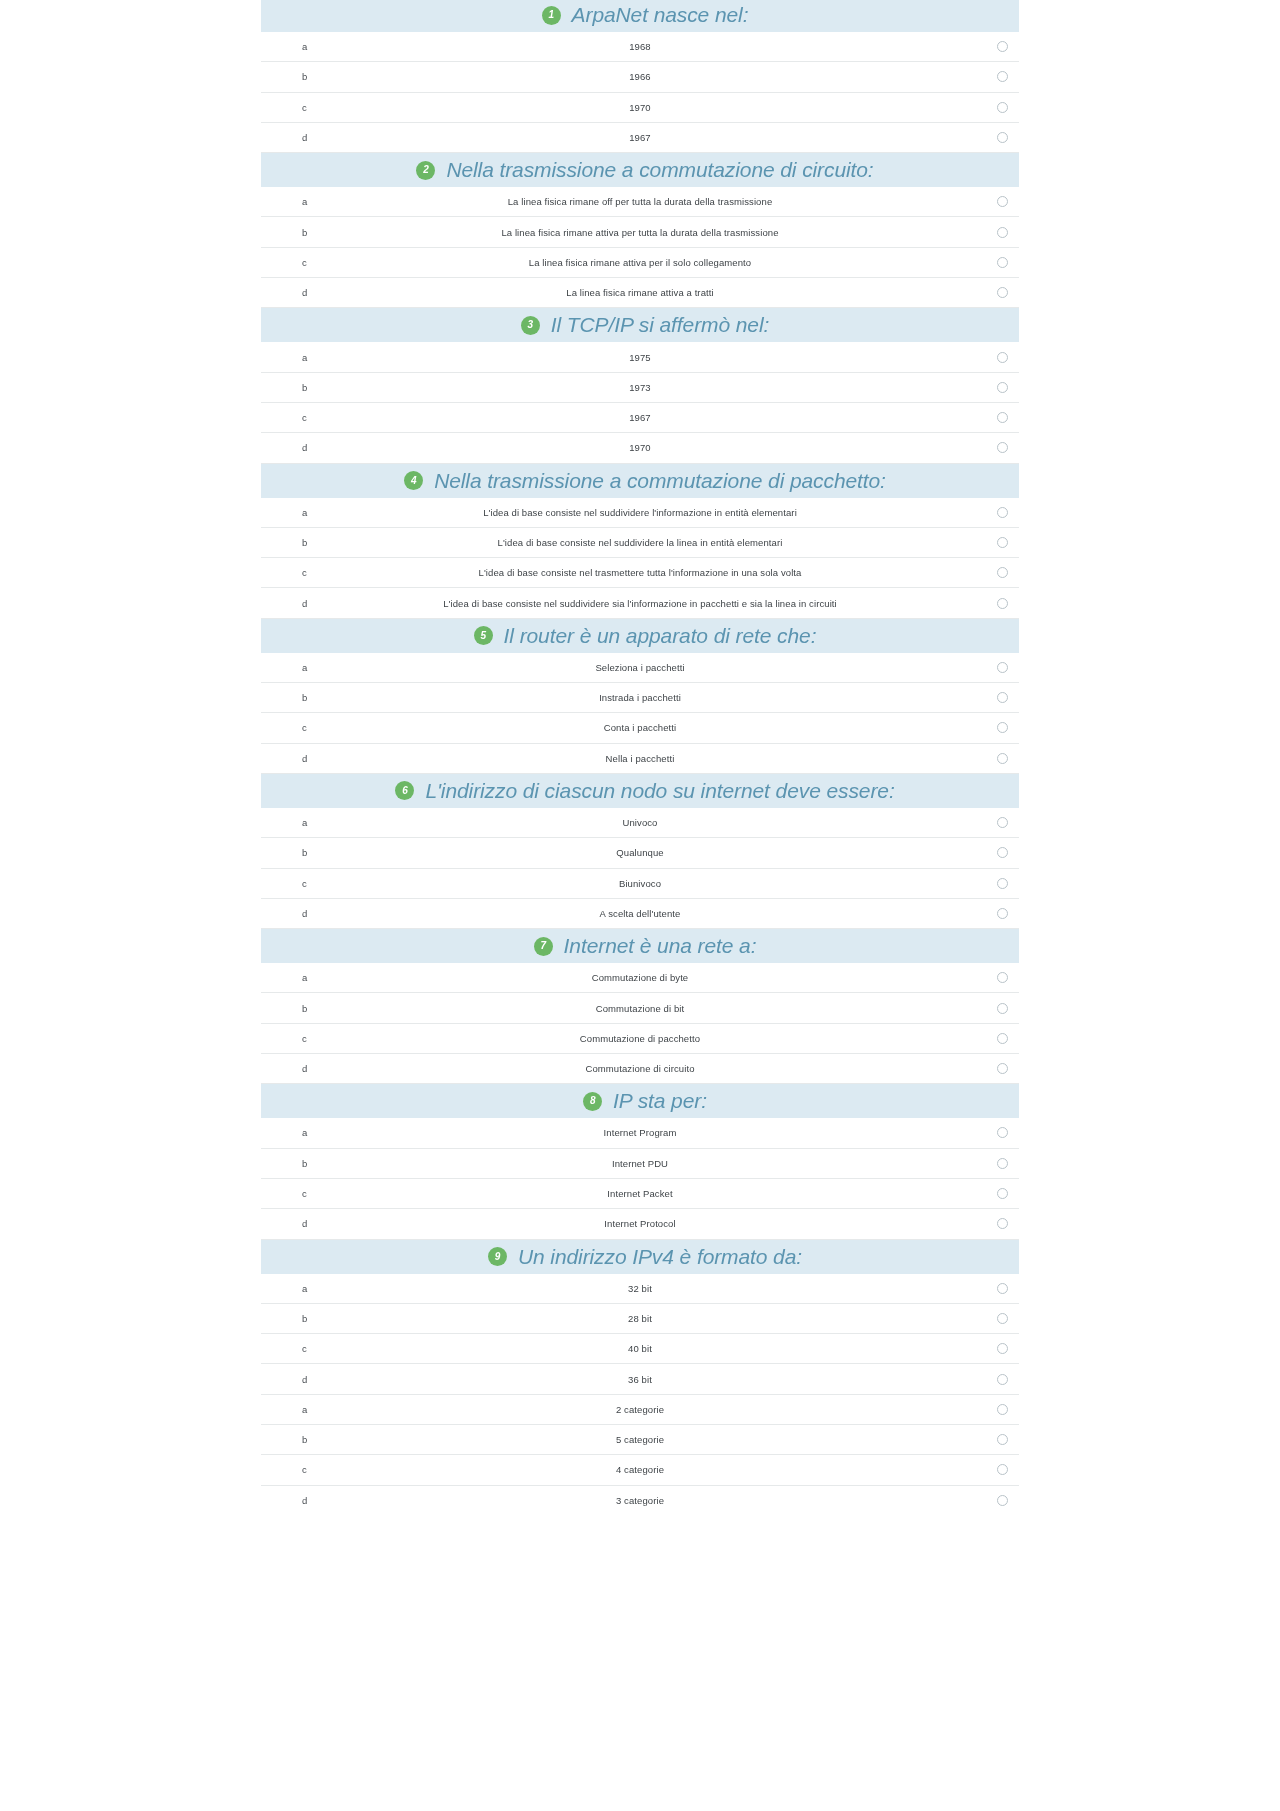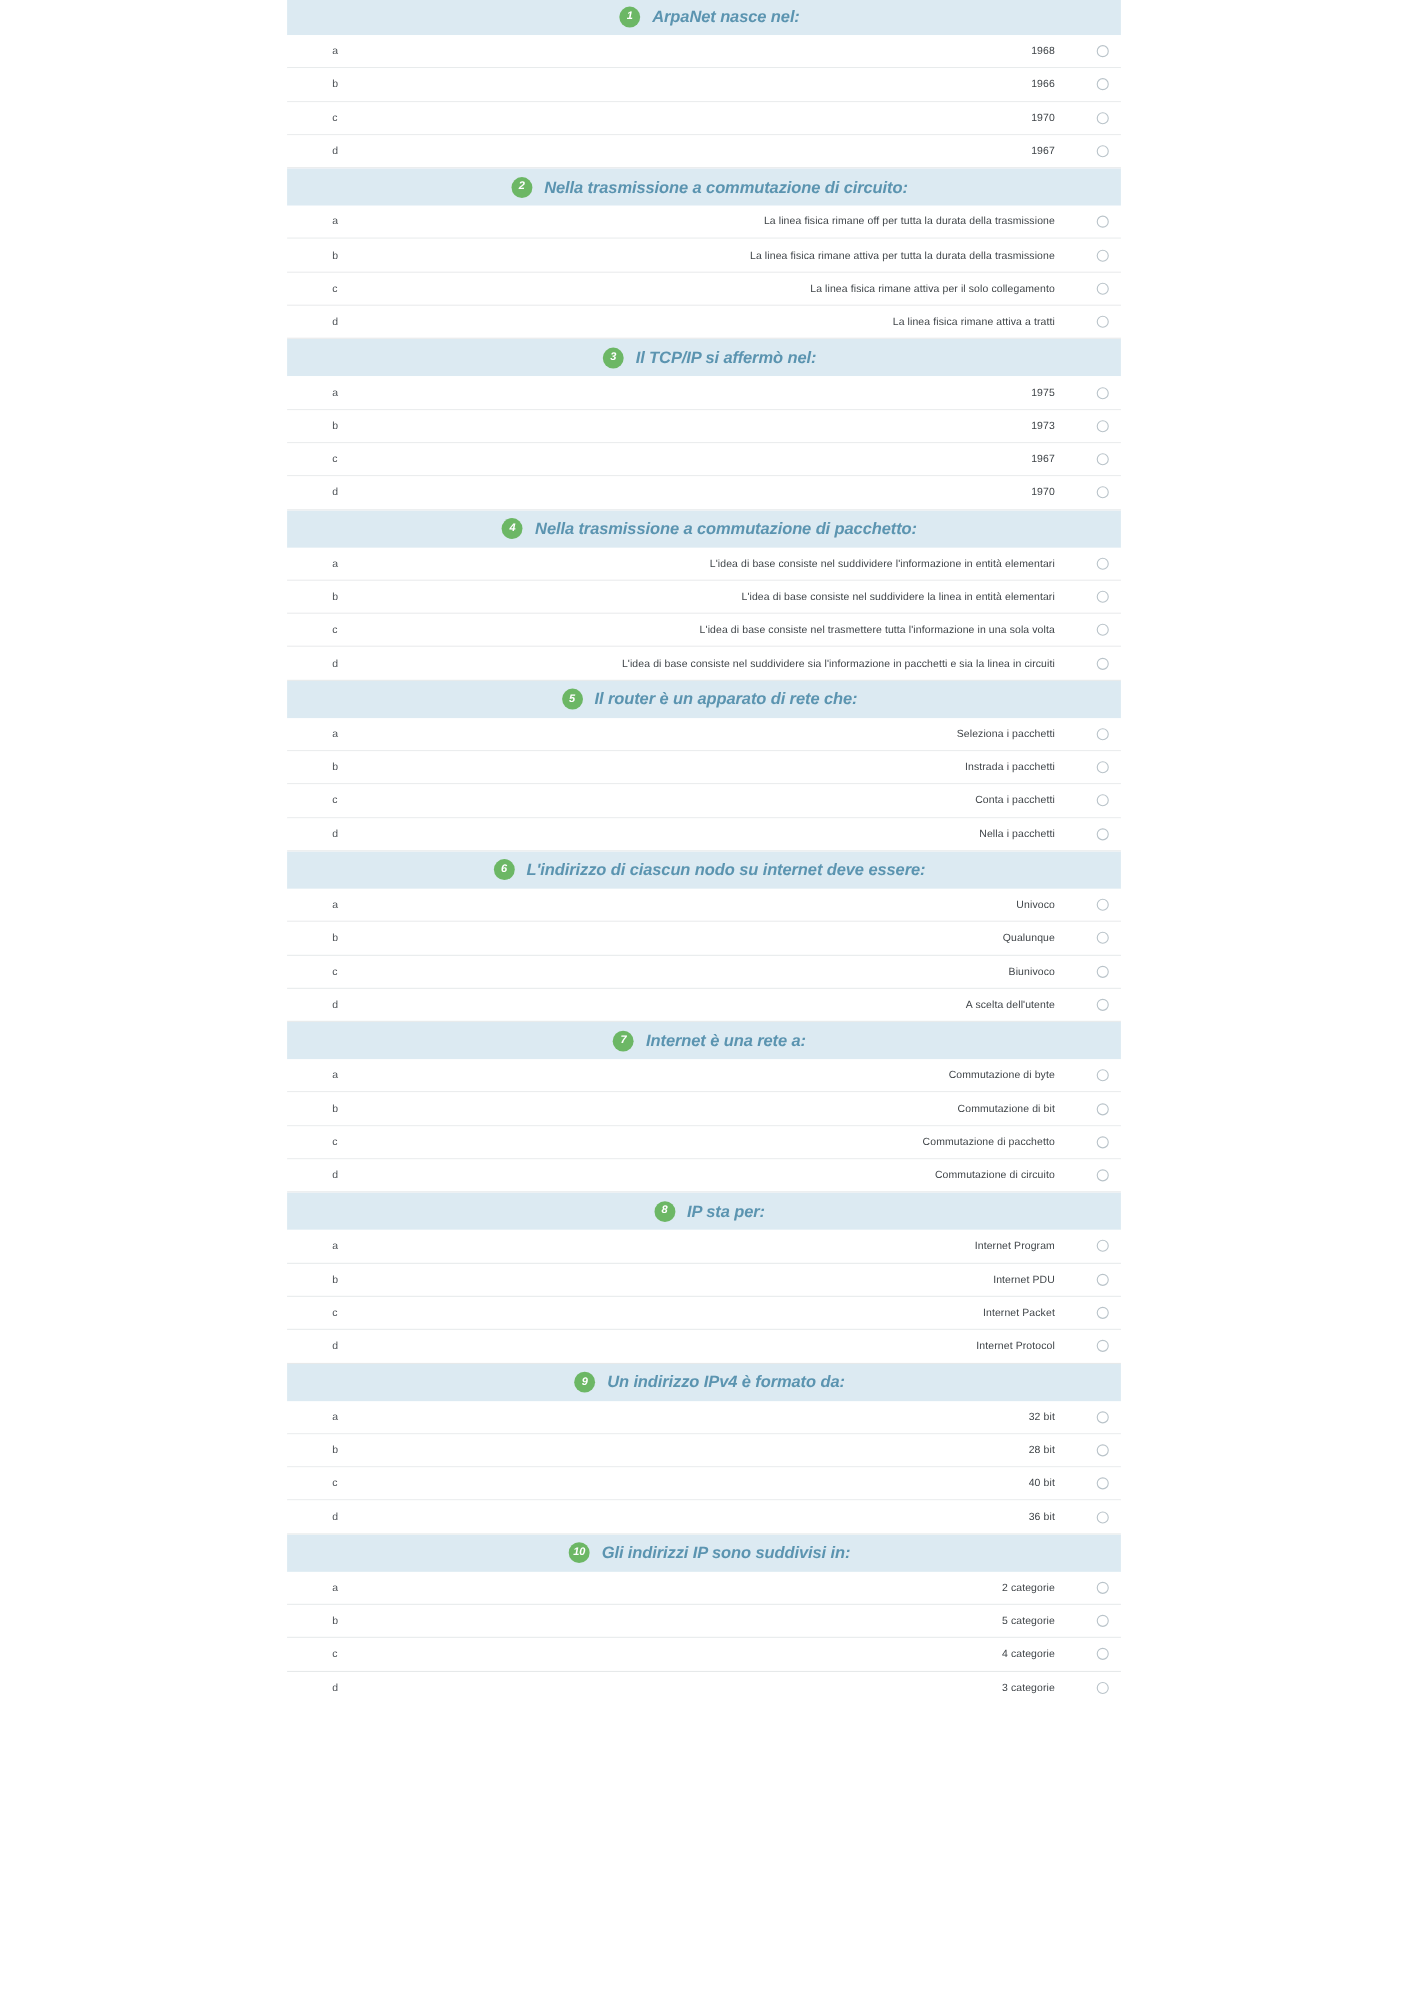--- a/index.html
+++ b/index.html
@@ -42,22 +42,22 @@
     display: flex;
     align-items: center;
     justify-content: center;
     flex: 0 0 auto;
     line-height: 1;
     letter-spacing: -0.2px;
   }
 
   .q-text {
     color: #5b94b0;
-    font-size: 15px;
-    font-weight: bold;
+    font-size: 21px;
+    font-weight: normal;
     font-style: italic;
     letter-spacing: -0.1px;
     white-space: nowrap;
   }
 
   
   .a-row {
     height: 30.3px;
     background: #ffffff;
     border-bottom: 1px solid #e6e9ea;
@@ -69,21 +69,21 @@
   .a-letter {
     position: absolute;
     left: 41px;
     font-size: 9.5px;
     color: #4a4f54;
     letter-spacing: 0.2px;
   }
 
   .a-text {
     width: 100%;
-    text-align: right;
+    text-align: center;
     font-size: 9.5px;
     color: #3f4448;
     padding: 0 60px;
     letter-spacing: 0.1px;
   }
 
   .a-radio {
     position: absolute;
     right: 11px;
     width: 11px;
@@ -329,24 +329,20 @@
         <span class="a-text">40 bit</span>
         <span class="a-radio"></span>
       </div>
       <div class="a-row">
         <span class="a-letter">d</span>
         <span class="a-text">36 bit</span>
         <span class="a-radio"></span>
       </div>
     </div>
     <div class="q-block">
-      <div class="q-header">
-        <span class="q-badge">10</span>
-        <span class="q-text">Gli indirizzi IP sono suddivisi in:</span>
-      </div>
       <div class="a-row">
         <span class="a-letter">a</span>
         <span class="a-text">2 categorie</span>
         <span class="a-radio"></span>
       </div>
       <div class="a-row">
         <span class="a-letter">b</span>
         <span class="a-text">5 categorie</span>
         <span class="a-radio"></span>
       </div>

